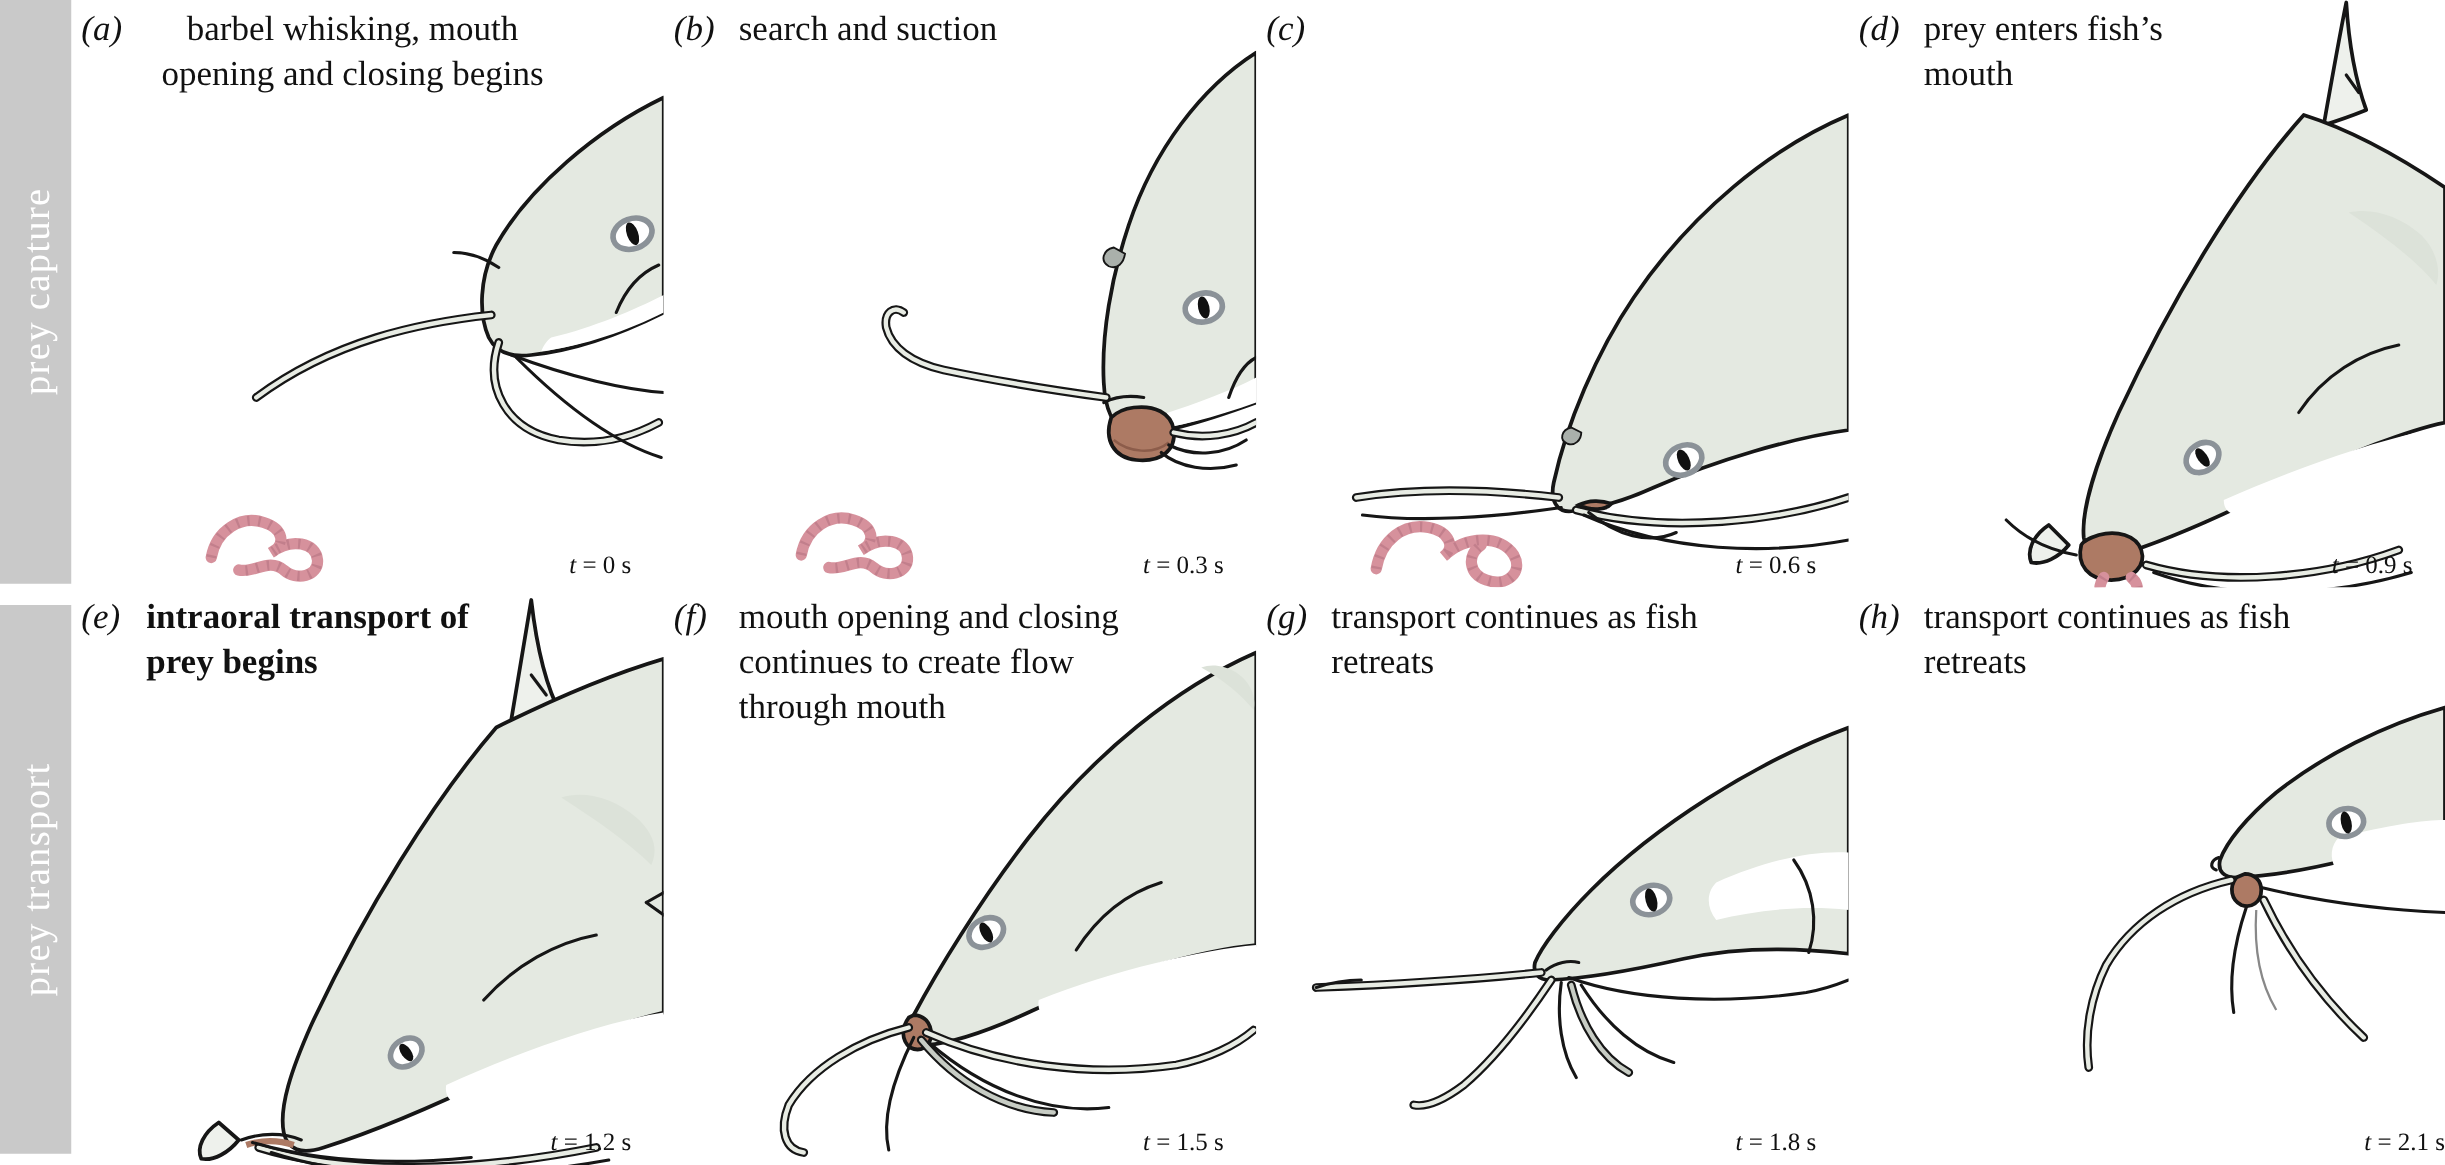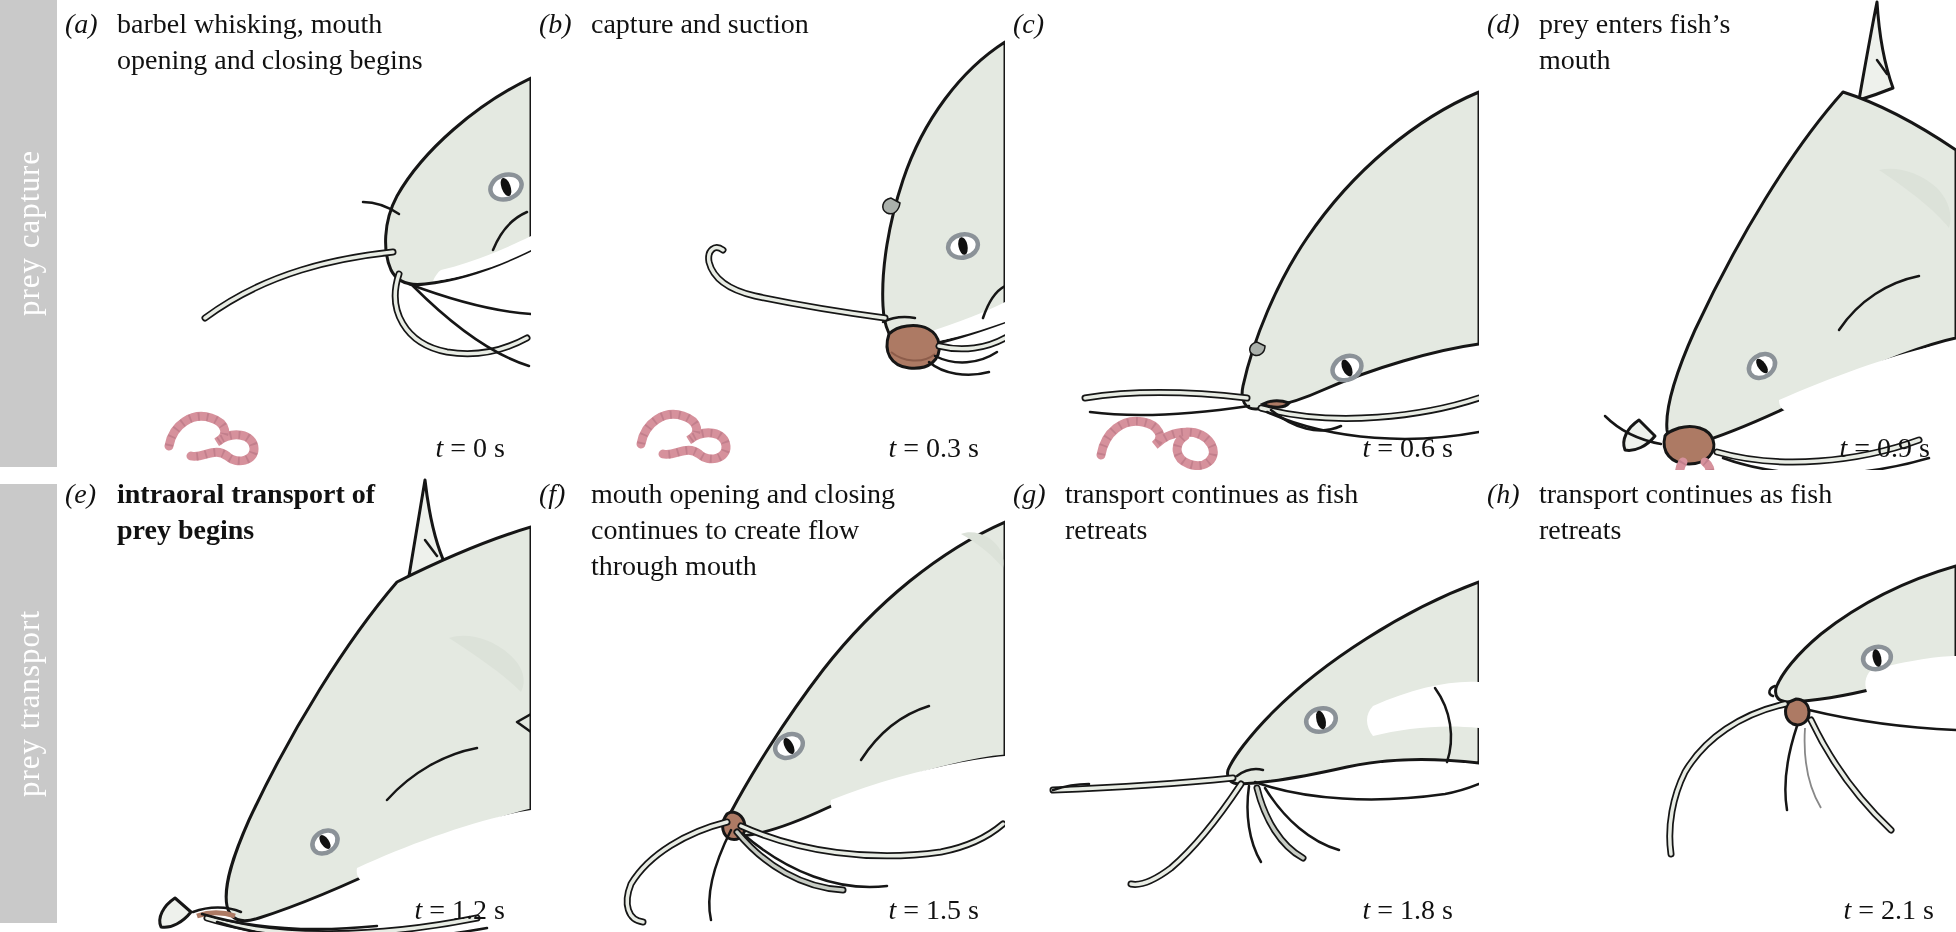--- a/index.html
+++ b/index.html
@@ -7,21 +7,21 @@
        font-family:"Liberation Serif","DejaVu Serif",serif;color:#111;}
   .sidebar{position:absolute;left:0;width:57px;background:#c9c9c9;
            display:flex;align-items:center;justify-content:center;}
   .sidebar span{writing-mode:vertical-rl;transform:rotate(180deg);
                 color:#ffffff;font-size:31px;letter-spacing:1px;white-space:nowrap;}
   .panel{position:absolute;overflow:hidden;}
   .fishsvg{position:absolute;left:0;top:0;width:100%;height:100%;}
   .caption{position:absolute;left:8px;top:6px;display:flex;font-size:28px;line-height:36px;}
   .plabel{font-style:italic;width:52px;flex:0 0 52px;}
   .pdesc{display:block;}
-  .time{position:absolute;right:26px;bottom:6px;font-size:28px;white-space:nowrap;}
+  .time{position:absolute;right:26px;bottom:6px;font-size:20px;white-space:nowrap;}
   .time i{font-style:italic;}
   
   .body{fill:#e4e9e1;stroke:#161616;stroke-width:3;stroke-linejoin:round;}
   .pale{fill:#eef1ec;stroke:#161616;stroke-width:3;stroke-linejoin:round;}
   .white{fill:#ffffff;stroke:none;}
   .streak{fill:#dce2d9;stroke:none;}
   .nub{fill:#aab0ab;stroke:#161616;stroke-width:1.5;}
   .thin{fill:none;stroke:#161616;stroke-width:2.5;stroke-linecap:round;}
   .tube{fill:none;stroke:#161616;stroke-width:7;stroke-linecap:round;}
   .tubein{fill:none;stroke:#e8ece4;stroke-width:3.5;stroke-linecap:round;}
@@ -61,21 +61,21 @@
       <path class="tubein" d="M342,274 C330,310 348,344 390,352 C420,357 448,350 470,338"></path>
       <path class="thin" d="M352,284 C400,302 444,312 474,314"></path>
       <path class="thin" d="M356,286 C400,330 440,356 472,366"></path>
       <g>
         <path class="worm" d="M112,446 C116,424 136,412 154,418 C170,423 172,436 160,442 C176,430 196,434 197,448 C198,461 180,465 170,456 C158,446 146,459 134,456"></path>
         <path class="wormseg" d="M112,446 C116,424 136,412 154,418 C170,423 172,436 160,442 C176,430 196,434 197,448 C198,461 180,465 170,456 C158,446 146,459 134,456"></path>
       </g>
     </svg>
     <div class="caption">
       <span class="plabel">(a)</span>
-      <span class="pdesc" style="max-width:330px;">barbel whisking, mouth opening and closing begins</span>
+      <span class="pdesc" style="max-width:330px;text-align:center;">barbel whisking, mouth opening and closing begins</span>
     </div>
     <div class="time">
       <i>t</i>
       <span>= 0 s</span>
     </div>
   </div>
 
   <div class="panel" style="left:531px;top:0;width:474px;height:470px;">
     <svg class="fishsvg" viewBox="0 0 474 470">
       <path class="body" d="M474,42 C430,70 392,120 372,180 C358,222 350,268 352,306 C353,326 358,340 370,344 C392,350 430,338 474,322 Z"></path>
@@ -95,21 +95,21 @@
       <path class="tubein" d="M408,346 C432,352 456,348 474,338"></path>
       <path class="thin" d="M404,356 C424,366 448,364 466,352"></path>
       <path class="thin" d="M398,362 C412,374 436,378 458,372"></path>
       <g>
         <path class="worm" d="M110,444 C114,422 134,410 152,416 C168,421 170,434 158,440 C174,428 194,432 195,446 C196,459 178,463 168,454 C156,444 144,457 132,454"></path>
         <path class="wormseg" d="M110,444 C114,422 134,410 152,416 C168,421 170,434 158,440 C174,428 194,432 195,446 C196,459 178,463 168,454 C156,444 144,457 132,454"></path>
       </g>
     </svg>
     <div class="caption">
       <span class="plabel">(b)</span>
-      <span class="pdesc" style="max-width:380px;">capture and suction</span>
+      <span class="pdesc" style="max-width:380px;">search and suction</span>
     </div>
     <div class="time">
       <i>t</i>
       <span>= 0.3 s</span>
     </div>
   </div>
 
   <div class="panel" style="left:1005px;top:0;width:474px;height:470px;">
     <svg class="fishsvg" viewBox="0 0 474 470">
       <path class="body" d="M474,92 C412,118 348,170 302,238 C272,282 248,340 238,386 C235,400 240,410 252,409 C272,407 296,400 318,390 C368,368 430,350 474,344 Z"></path>
@@ -281,19 +281,19 @@
       <path class="tubein" d="M306,234 C262,244 226,268 206,302 C194,326 188,356 192,384"></path>
       <path class="tube" d="M332,250 C352,292 380,330 412,360"></path>
       <path class="tubein" d="M332,250 C352,292 380,330 412,360"></path>
       <path class="thin" d="M318,256 C308,286 304,316 308,340"></path>
       <path fill="none" stroke="#888" stroke-width="1.8" d="M326,258 C324,290 330,318 342,338"></path>
     </svg>
     <div class="caption">
       <span class="plabel">(h)</span>
       <span class="pdesc" style="max-width:310px;">transport continues as fish retreats</span>
     </div>
-    <div class="time" style="right:22px;">
+    <div class="time" style="right:0;">
       <i>t</i>
       <span>= 2.1 s</span>
     </div>
   </div>
 
 </div>
 
 </body></html>

